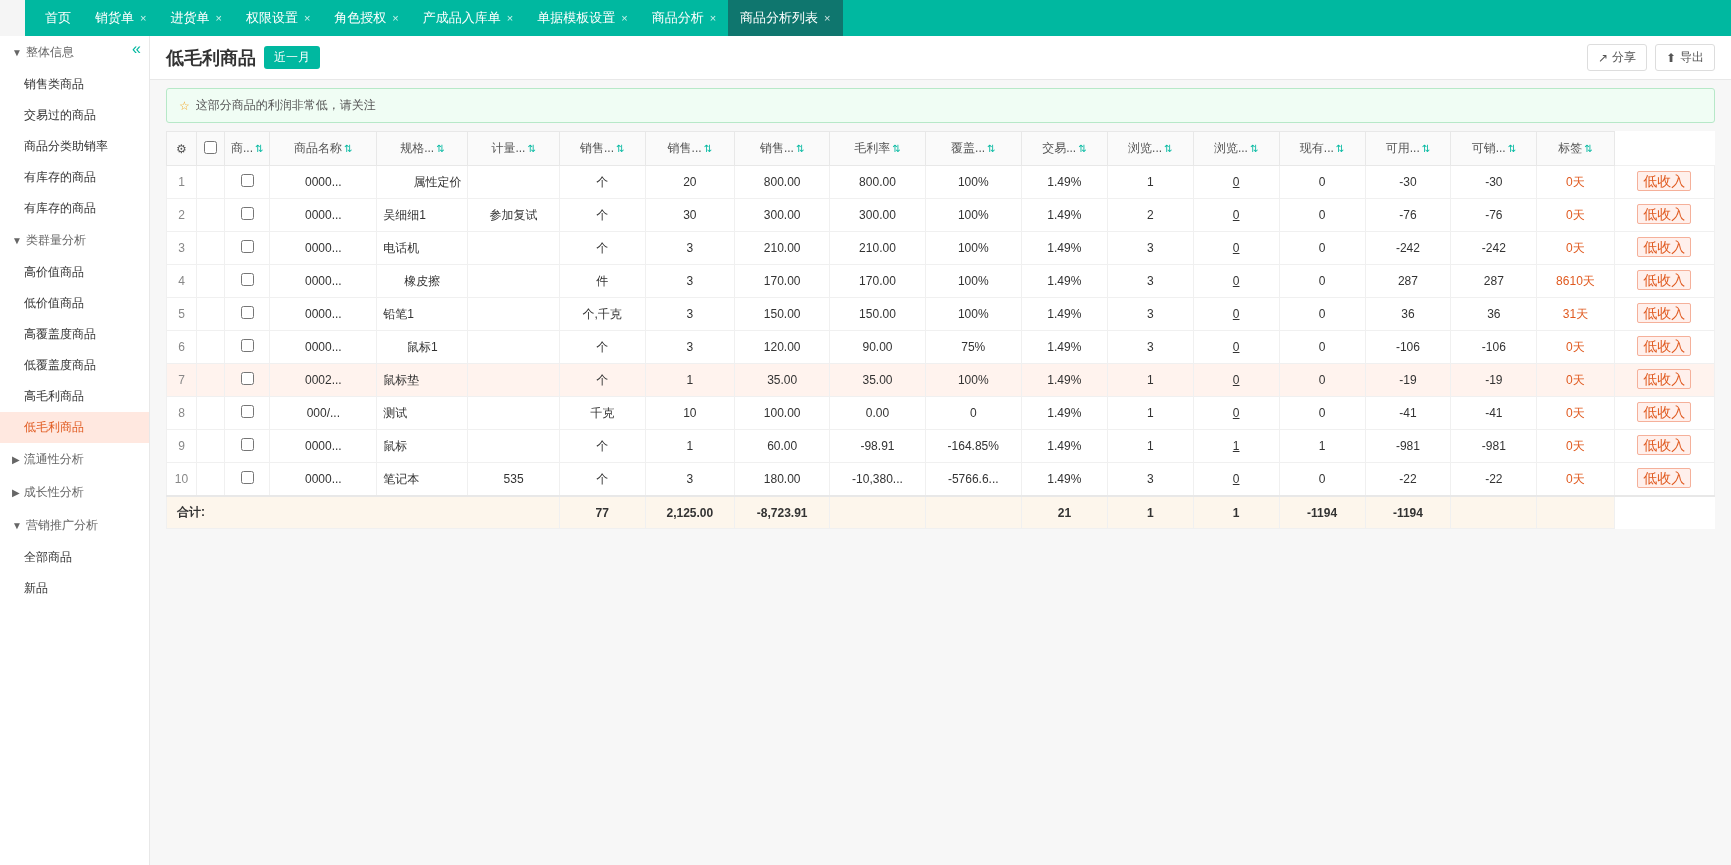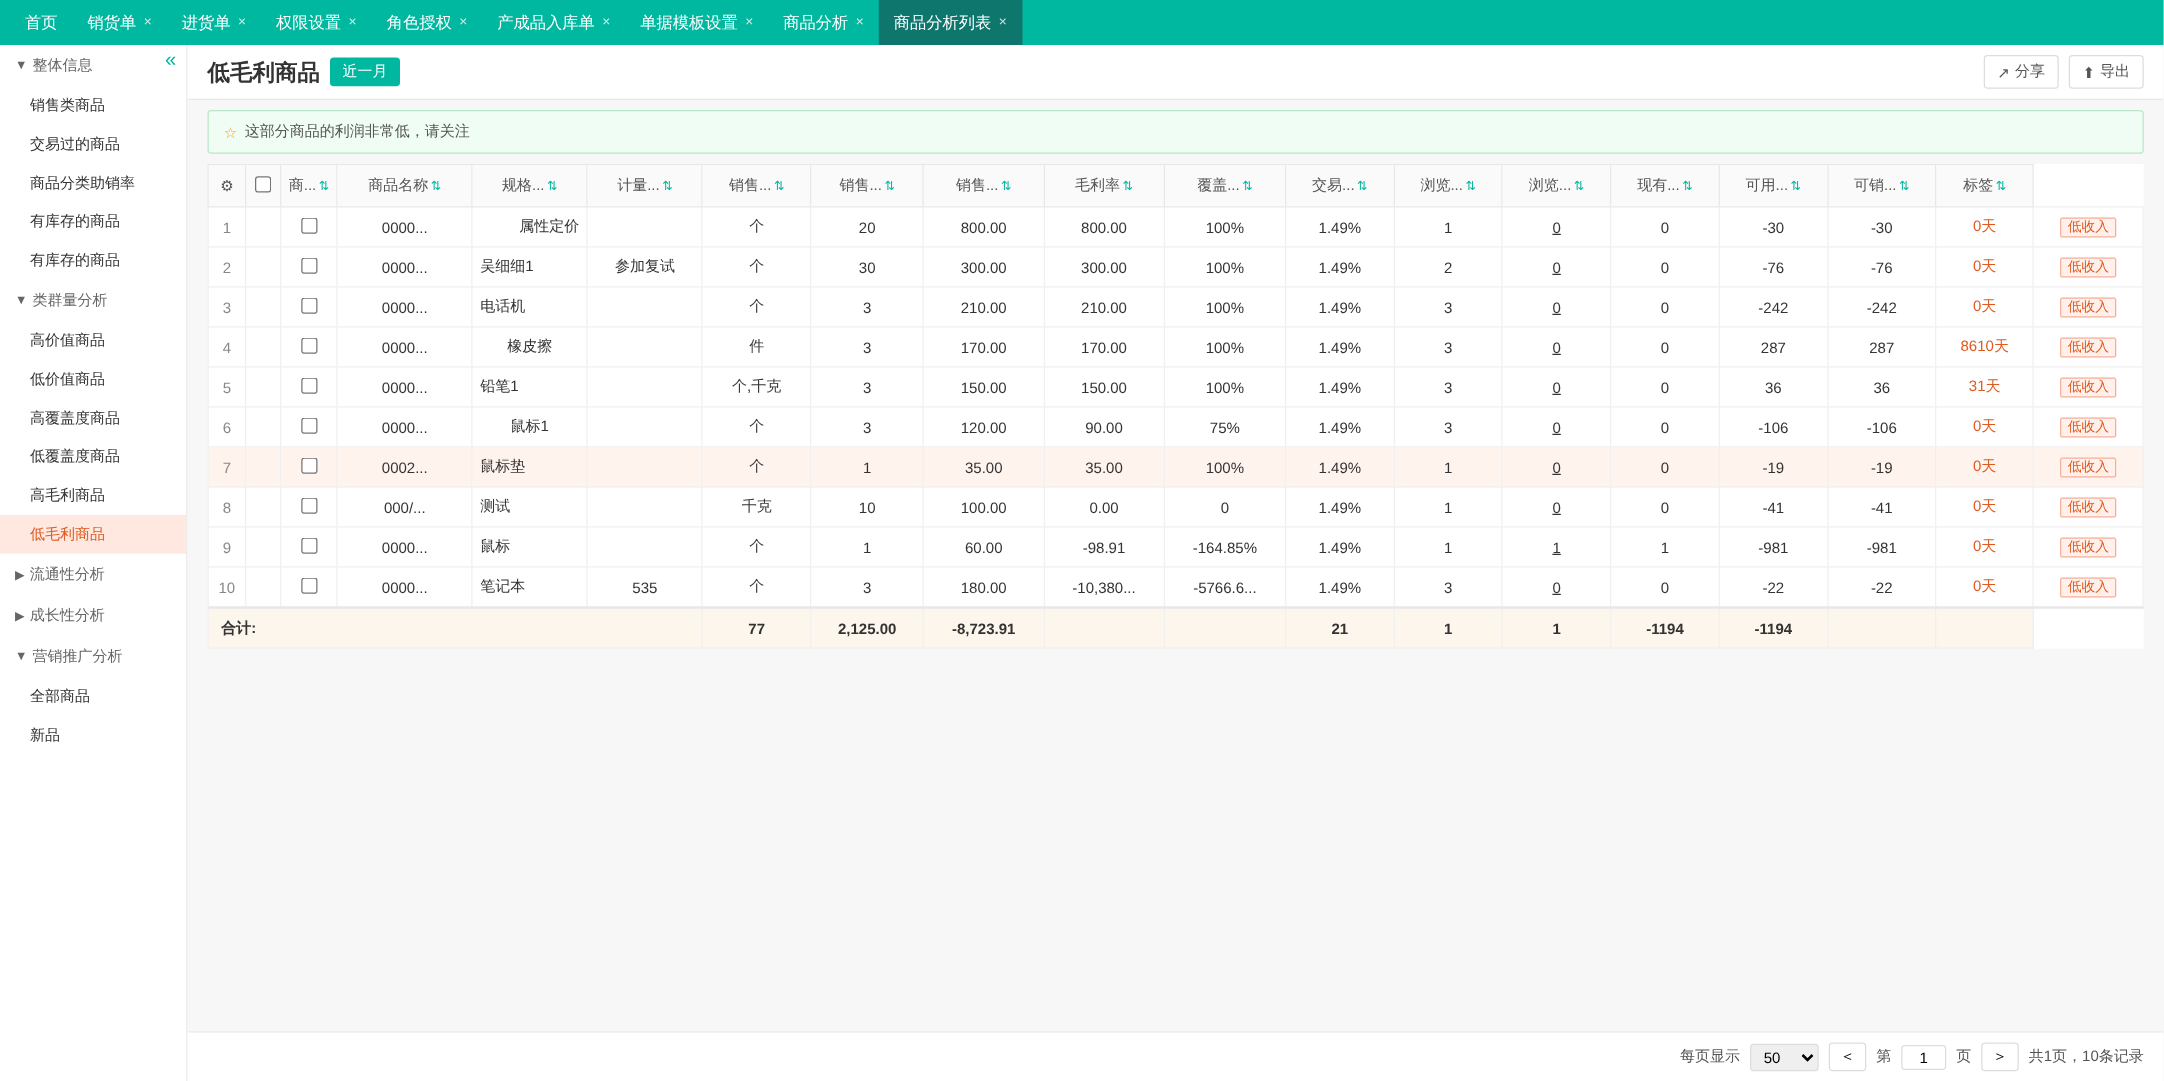--- a/index.html
+++ b/index.html
@@ -5,20 +5,21 @@
     * { box-sizing: border-box; margin: 0; padding: 0; }
     body { font-family: "Microsoft YaHei", Arial, sans-serif; font-size: 12px; background: #f5f5f5; color: #333; }
 
     
     .top-nav {
       background: #00b8a0;
       display: flex;
       align-items: center;
       height: 36px;
       padding: 0 8px;
+      margin-left: 25px;
     }
     .nav-item {
       color: #fff;
       padding: 0 12px;
       height: 36px;
       display: flex;
       align-items: center;
       cursor: pointer;
       font-size: 13px;
       white-space: nowrap;
@@ -173,21 +174,21 @@
       white-space: nowrap;
     }
     tr.highlighted td { background: #fff3ee; }
 
     .tag-low-income {
       background: #fff0ec;
       color: #e05a20;
       border: 1px solid #f5b09a;
       border-radius: 2px;
       padding: 1px 5px;
-      font-size: 11px;
+      font-size: 14px;
     }
     .link-underline { text-decoration: underline; cursor: pointer; color: #333; }
 
     .checkbox-col { width: 28px; }
     .num-col { width: 30px; color: #888; }
 
     
     .table-footer {
       background: #fdf6ec;
       border-top: 2px solid #e8e8e8;
@@ -597,28 +598,14 @@
             <td>1</td>
             <td>-1194</td>
             <td>-1194</td>
             <td></td>
             <td></td>
           </tr>
         </tfoot>
       </table>
     </div>
 
-    <div class="bottom-bar">
-      <span>每页显示</span>
-      <select class="per-page-select">
-        <option>50</option>
-        <option>20</option>
-        <option>100</option>
-      </select>
-      <button class="page-nav-btn">＜</button>
-      <span>第</span>
-      <input class="page-input" type="text" value="1" style="">
-      <span>页</span>
-      <button class="page-nav-btn">＞</button>
-      <span>共1页，10条记录</span>
-    </div>
   </div>
 </div>
 
 </body></html>

